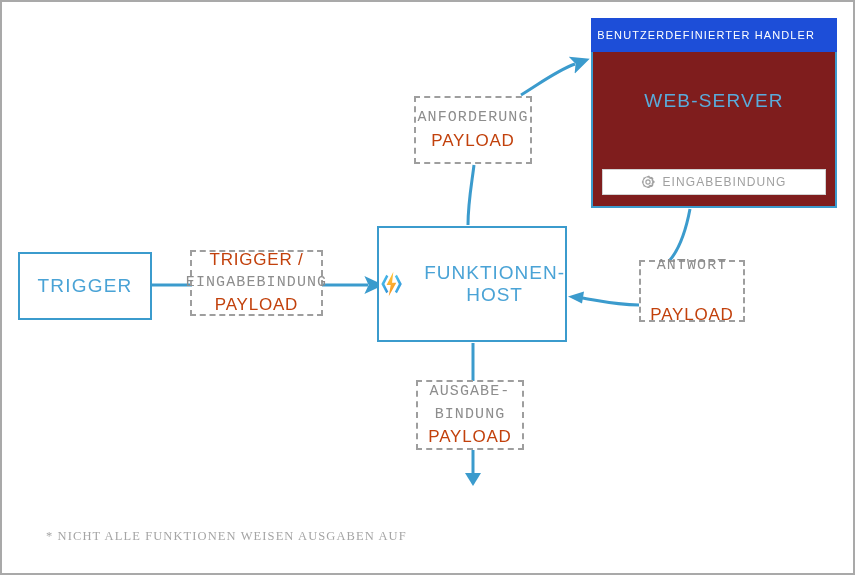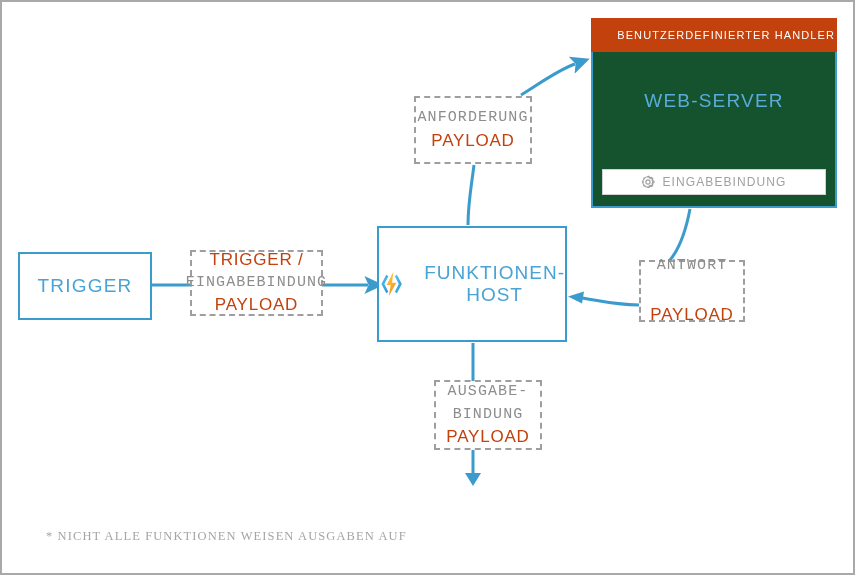--- a/index.html
+++ b/index.html
@@ -83,35 +83,35 @@
     position: absolute;
     left: 589px;
     top: 16px;
     width: 246px;
     height: 190px;
     box-sizing: border-box;
   }
   #custom-handler-header {
     box-sizing: border-box;
     height: 34px;
-    background: #c2410c;
+    background: #1d4ed8;
     color: #ffffff;
     font-size: 11px;
     letter-spacing: 1.1px;
     display: flex;
     align-items: center;
     justify-content: flex-end;
-    padding-right: 2px;
+    padding-right: 22px;
   }
   #web-server-box {
     box-sizing: border-box;
     height: 156px;
     border: 2px solid #3b9bcd;
     border-top: none;
-    background: #14532d;
+    background: #7f1d1d;
     position: relative;
     display: flex;
     align-items: flex-start;
     justify-content: center;
   }
   #web-server-label {
     margin-top: 38px;
     color: #5aabdb;
     font-size: 19px;
     letter-spacing: 1.2px;
@@ -166,21 +166,21 @@
     width: 118px;
     height: 68px;
   }
   #trigger-payload-box {
     left: 188px;
     top: 248px;
     width: 133px;
     height: 66px;
   }
   #output-payload-box {
-    left: 432px;
+    left: 414px;
     top: 378px;
     width: 108px;
     height: 70px;
   }
   #response-payload-box {
     left: 637px;
     top: 258px;
     width: 106px;
     height: 62px;
     gap: 26px;

